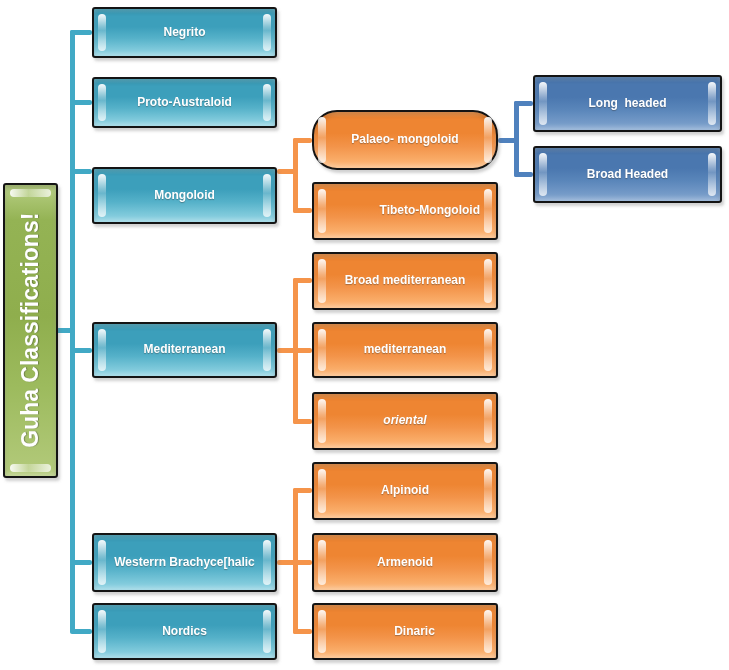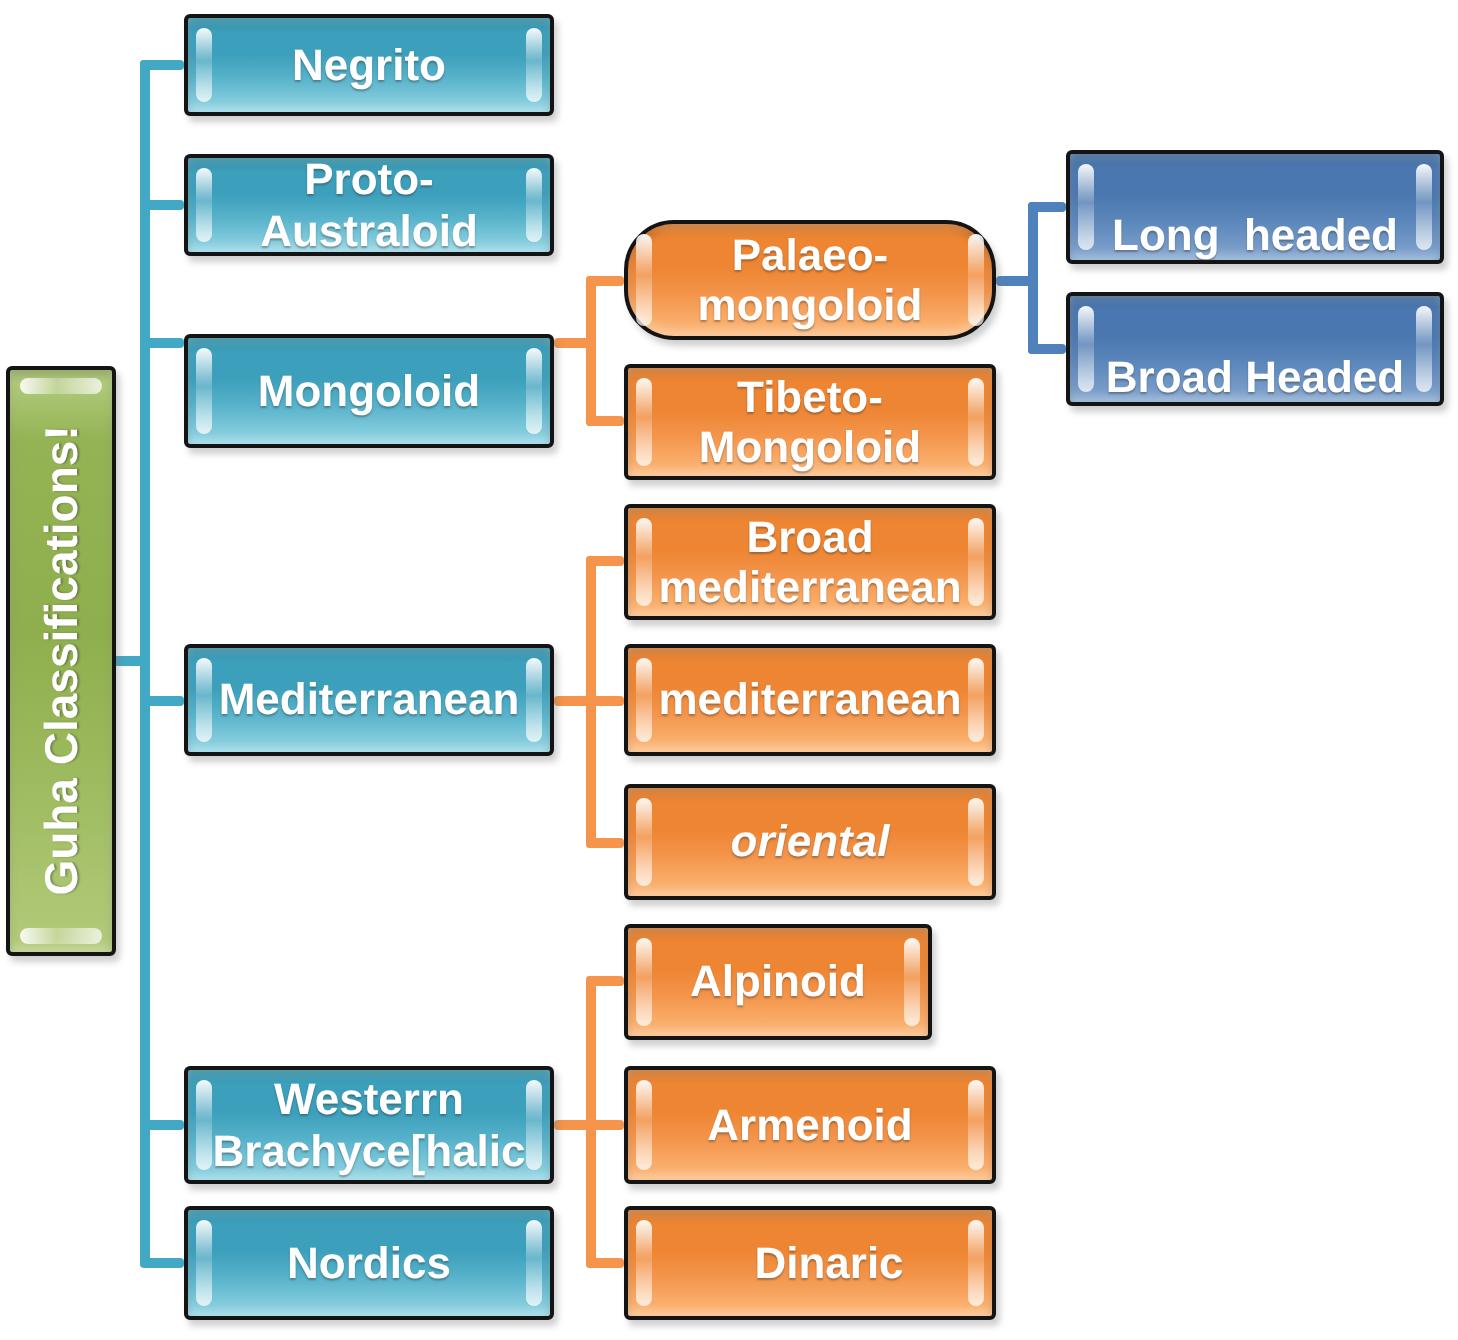--- a/index.html
+++ b/index.html
@@ -47,56 +47,56 @@
   .node{
     position:absolute;box-sizing:border-box;
     border:2px solid #141414;border-radius:3px;
     display:flex;align-items:center;justify-content:center;
     color:#ffffff;font-weight:700;text-align:center;
     text-shadow:0 1px 1px rgba(50,50,50,.4);
     box-shadow:2px 3px 3px rgba(120,120,120,.35),
                inset 0 3px 4px rgba(0,0,0,.18),
                inset 0 -3px 4px rgba(255,255,255,.25);
   }
-  .node .label{position:relative;z-index:2;white-space:pre-wrap;line-height:1.15;padding:0 16px;font-size:22px;}
+  .node .label{position:relative;z-index:2;white-space:pre-wrap;line-height:1.15;padding:0 16px;font-size:12px;}
   
   .node.h::before,.node.h::after{
     content:"";position:absolute;top:5px;bottom:5px;width:8px;border-radius:4px;z-index:1;
     background:linear-gradient(180deg,rgba(255,255,255,.95) 0%,rgba(255,255,255,.2) 45%,rgba(255,255,255,.75) 100%);
   }
   .node.h::before{left:4px;}
   .node.h::after{right:4px;}
   
   .node.v::before,.node.v::after{
     content:"";position:absolute;left:5px;right:5px;height:8px;border-radius:4px;z-index:1;
     background:linear-gradient(90deg,rgba(255,255,255,.9) 0%,rgba(255,255,255,.25) 45%,rgba(255,255,255,.75) 100%);
   }
   .node.v::before{top:4px;}
   .node.v::after{bottom:4px;}
 
   .fill-teal{background:linear-gradient(180deg,#62b9cf 0%,#3C9FBB 10%,#3C9FBB 38%,#55b1c9 62%,#7cc8da 85%,#93d4e3 100%);}
   .fill-orange{background:linear-gradient(180deg,#f7a057 0%,#EE8532 10%,#EE8532 38%,#f3944a 62%,#f9ab67 85%,#fcba7e 100%);}
-  .fill-blue{background:linear-gradient(180deg,#6d95c4 0%,#4A77AF 10%,#4A77AF 38%,#5a86ba 62%,#7399c7 85%,#85a7d0 100%);align-items:flex-end;}
+  .fill-blue{background:linear-gradient(180deg,#6d95c4 0%,#4A77AF 10%,#4A77AF 38%,#5a86ba 62%,#7399c7 85%,#85a7d0 100%);}
   .fill-green{background:linear-gradient(180deg,#b7cf83 0%,#94b354 12%,#8fae4d 45%,#9dbb5e 70%,#b3ca7b 100%);}
 
   
   #n-root{left:3px;top:183px;width:55px;height:295px;}
   #n-root .label{transform:rotate(-90deg);white-space:nowrap;font-size:23px;padding:0;}
   #n-negrito{left:92px;top:7px;width:185px;height:51px;}
   #n-proto{left:92px;top:77px;width:185px;height:51px;}
   #n-mongoloid{left:92px;top:143px;width:185px;height:57px;margin-top:24px;}
   #n-mediterranean{left:92px;top:322px;width:185px;height:56px;}
   #n-westerrn{left:92px;top:533px;width:185px;height:59px;}
   #n-nordics{left:92px;top:603px;width:185px;height:57px;}
   #n-palaeo-mongoloid{left:312px;top:110px;width:186px;height:60px;border-radius:25px;}
-  #n-tibeto{left:312px;top:182px;width:186px;height:58px;}
+  #n-tibeto{left:312px;top:182px;width:186px;height:58px;justify-content:flex-end;}
   #n-palaeo-med{left:312px;top:252px;width:186px;height:58px;}
   #n-mediterranean-sub{left:312px;top:322px;width:186px;height:56px;}
   #n-oriental{left:312px;top:392px;width:186px;height:58px;font-style:italic;}
-  #n-alpinoid{left:312px;top:462px;width:154px;height:58px;}
+  #n-alpinoid{left:312px;top:462px;width:186px;height:58px;}
   #n-armenoid{left:312px;top:533px;width:186px;height:59px;}
   #n-dinaric{left:312px;top:603px;width:186px;height:57px;padding-left:19px;}
   #n-long-headed{left:533px;top:75px;width:189px;height:57px;}
   #n-broad-headed{left:533px;top:146px;width:189px;height:57px;}
 </style>
 </head>
 <body>
 
 <div class="canvas">
 

